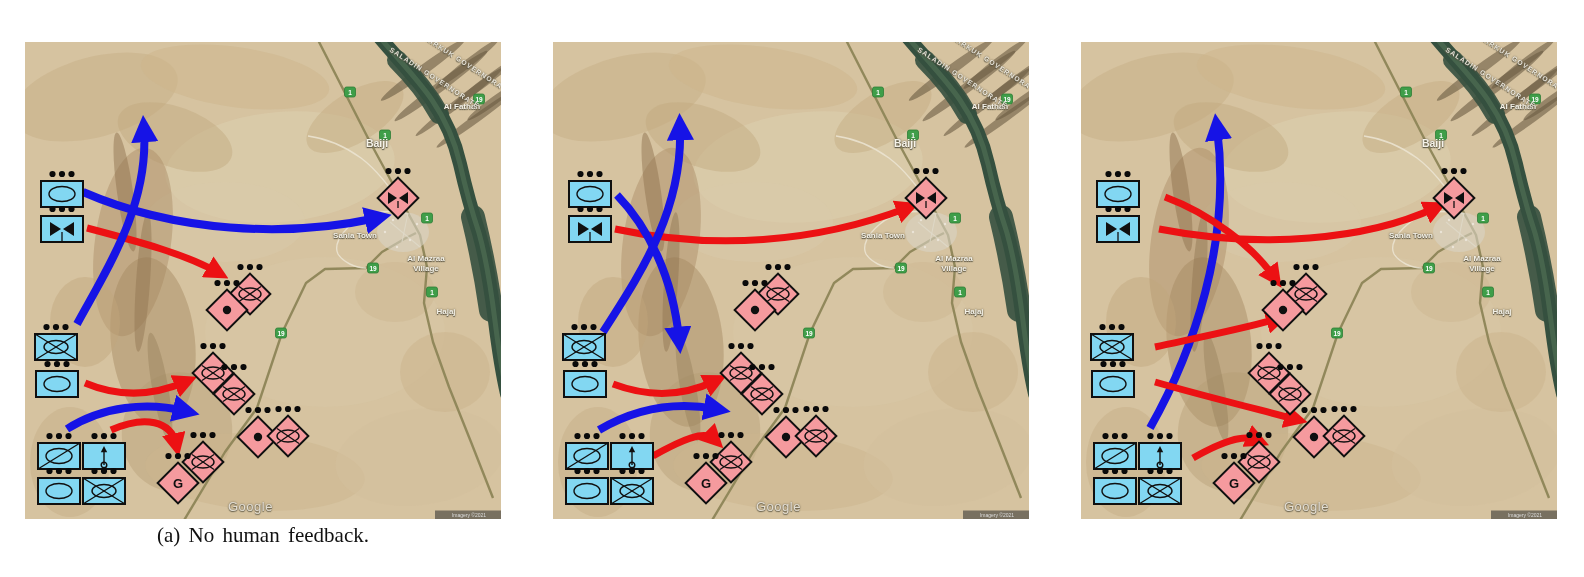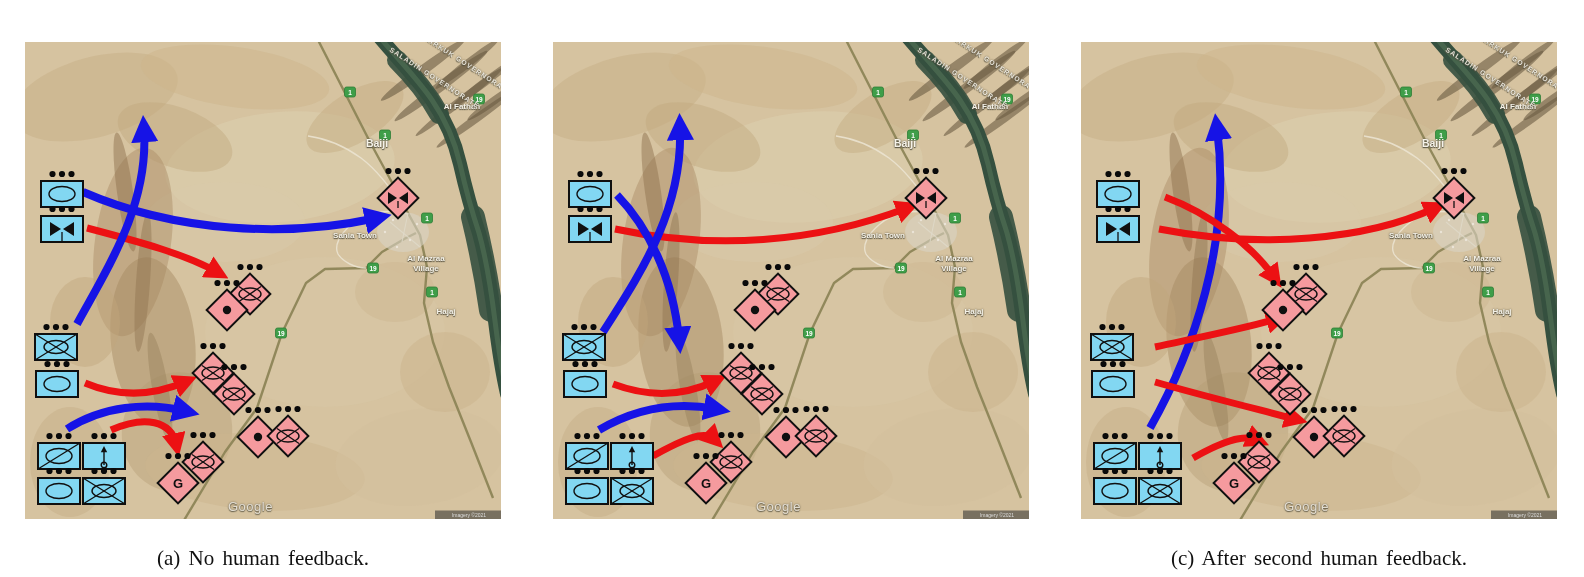--- a/index.html
+++ b/index.html
@@ -1,21 +1,21 @@
 <!DOCTYPE html>
 <html><head>
 <meta charset="utf-8">
 <style>
   html,body{margin:0;padding:0;background:#ffffff;}
   body{width:1584px;height:577px;overflow:hidden;font-family:"Liberation Sans",sans-serif;}
   .figure-row{position:absolute;left:25px;top:42px;display:flex;gap:52px;}
   .subfigure{width:476px;display:flex;flex-direction:column;align-items:center;}
   .panel{width:476px;height:477px;position:relative;}
   .panel svg{display:block;}
-  .caption{margin-top:27px;font-family:"Liberation Serif",serif;font-size:21px;color:#111;
+  .caption{margin-top:4px;font-family:"Liberation Serif",serif;font-size:21px;color:#111;
            word-spacing:3px;text-align:center;white-space:nowrap;}
 </style>
 </head>
 <body>
 
 <div class="figure-row">
   <div class="subfigure">
     <div class="panel">
         <svg width="476" height="477" viewBox="0 0 476 477">
           <g>
@@ -758,15 +758,14 @@
               <line x1="-21" y1="-13" x2="21" y2="13" stroke="#101010" stroke-width="1.3"></line>
               <line x1="-21" y1="13" x2="21" y2="-13" stroke="#101010" stroke-width="1.3"></line>
               <ellipse cx="0" cy="0" rx="12" ry="6.5" stroke="#101010" stroke-width="1.4" fill="none"></ellipse>
               <circle cx="-9.5" cy="-20" r="3.1" fill="#0a0a0a"></circle>
               <circle cx="0" cy="-20" r="3.1" fill="#0a0a0a"></circle>
               <circle cx="9.5" cy="-20" r="3.1" fill="#0a0a0a"></circle>
             </g>
           </g>
         </svg>
       </div>
-    <div class="caption">(c) After second human feedback.</div>
   </div>
 </div>
 
 </body></html>

